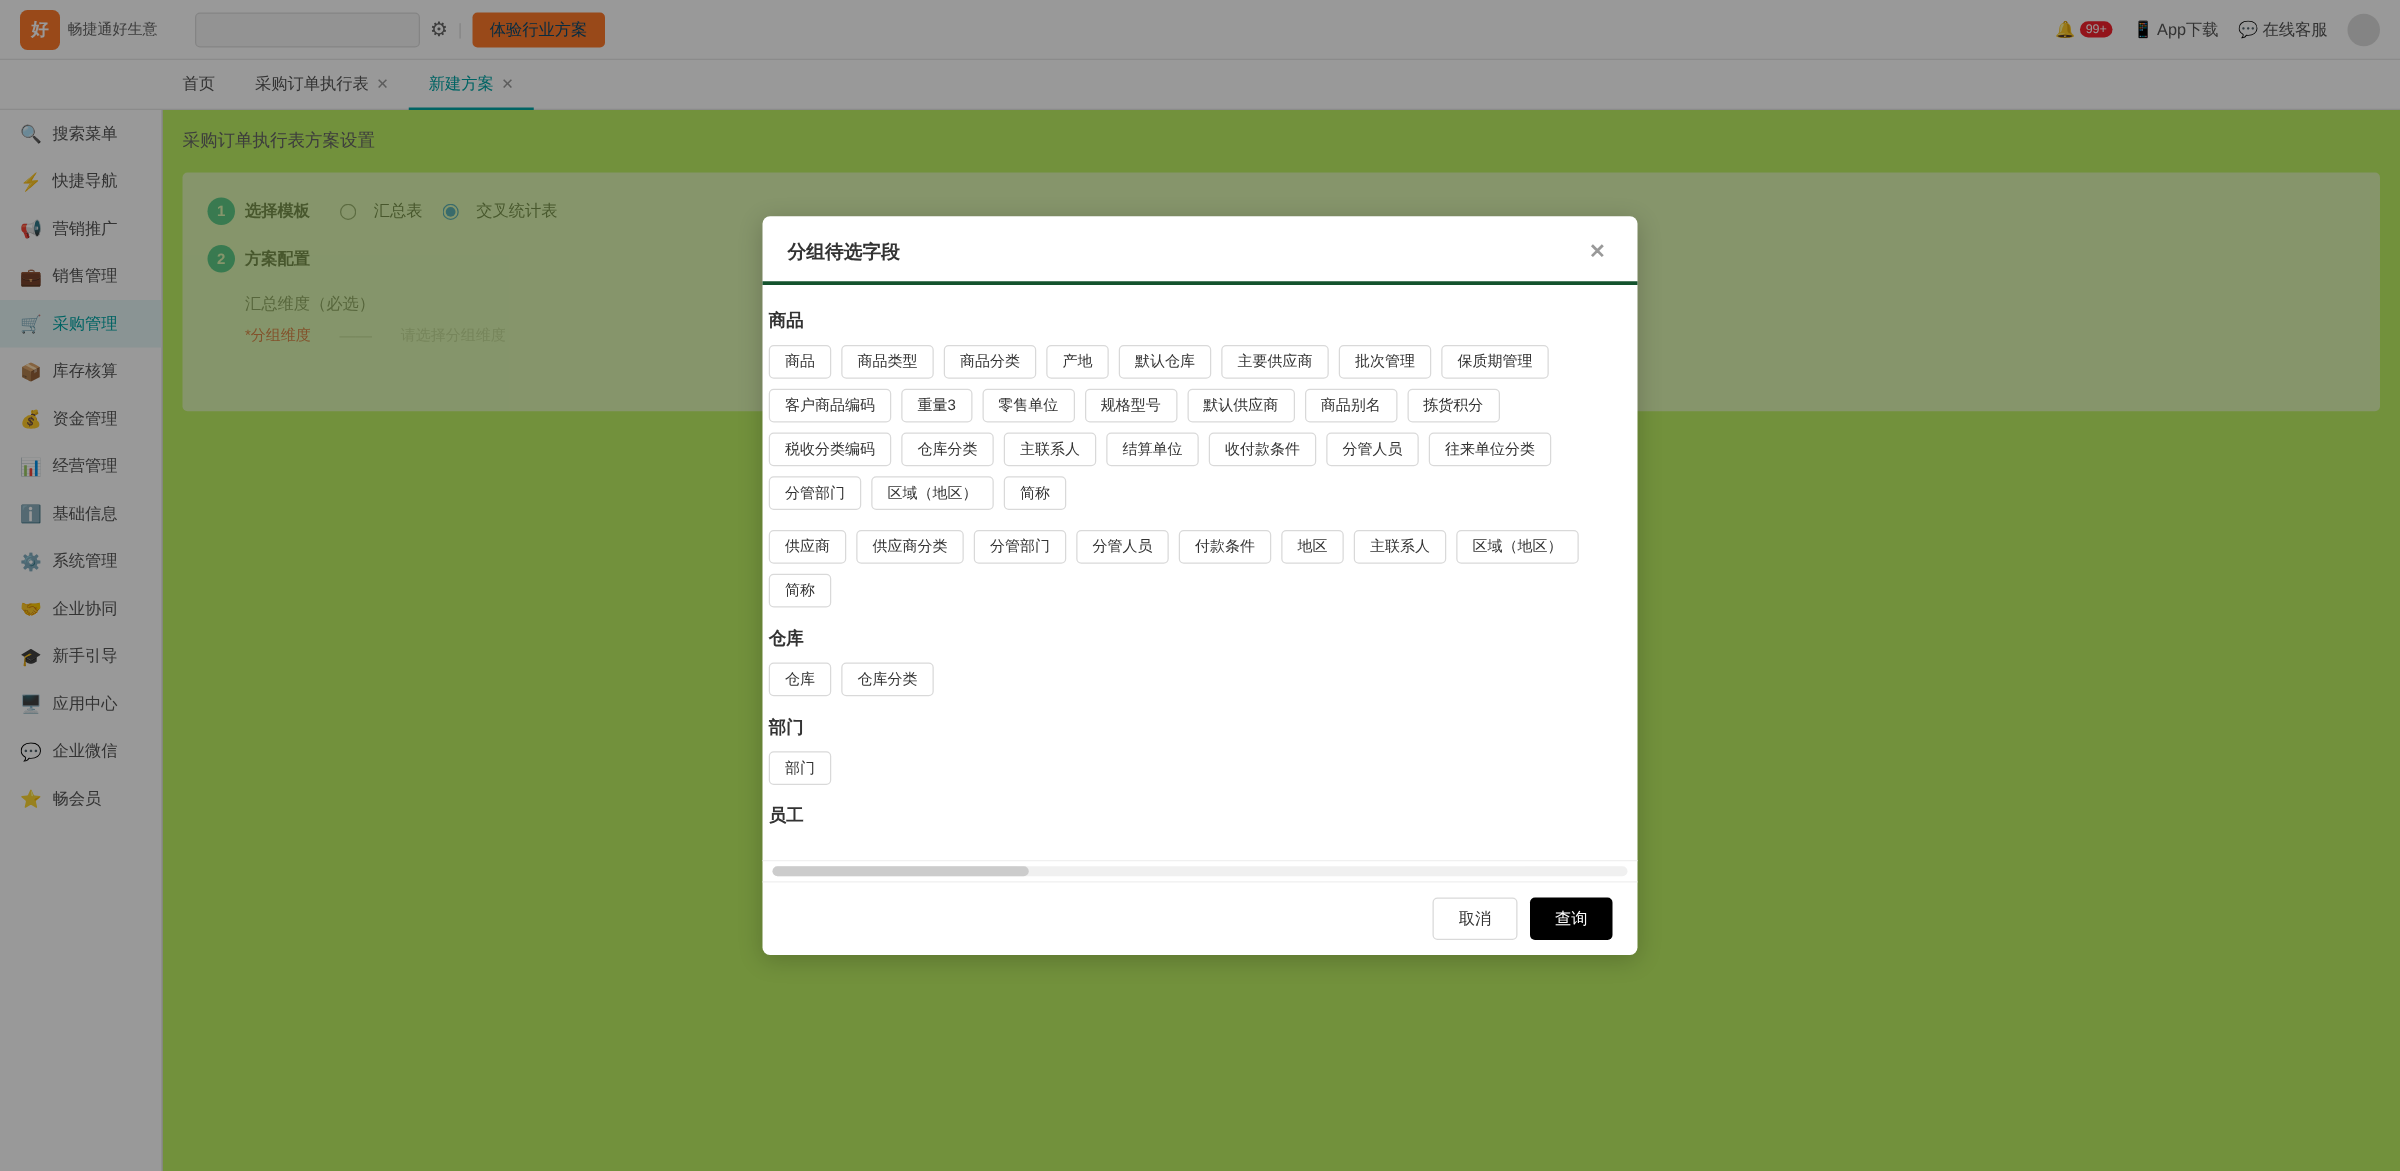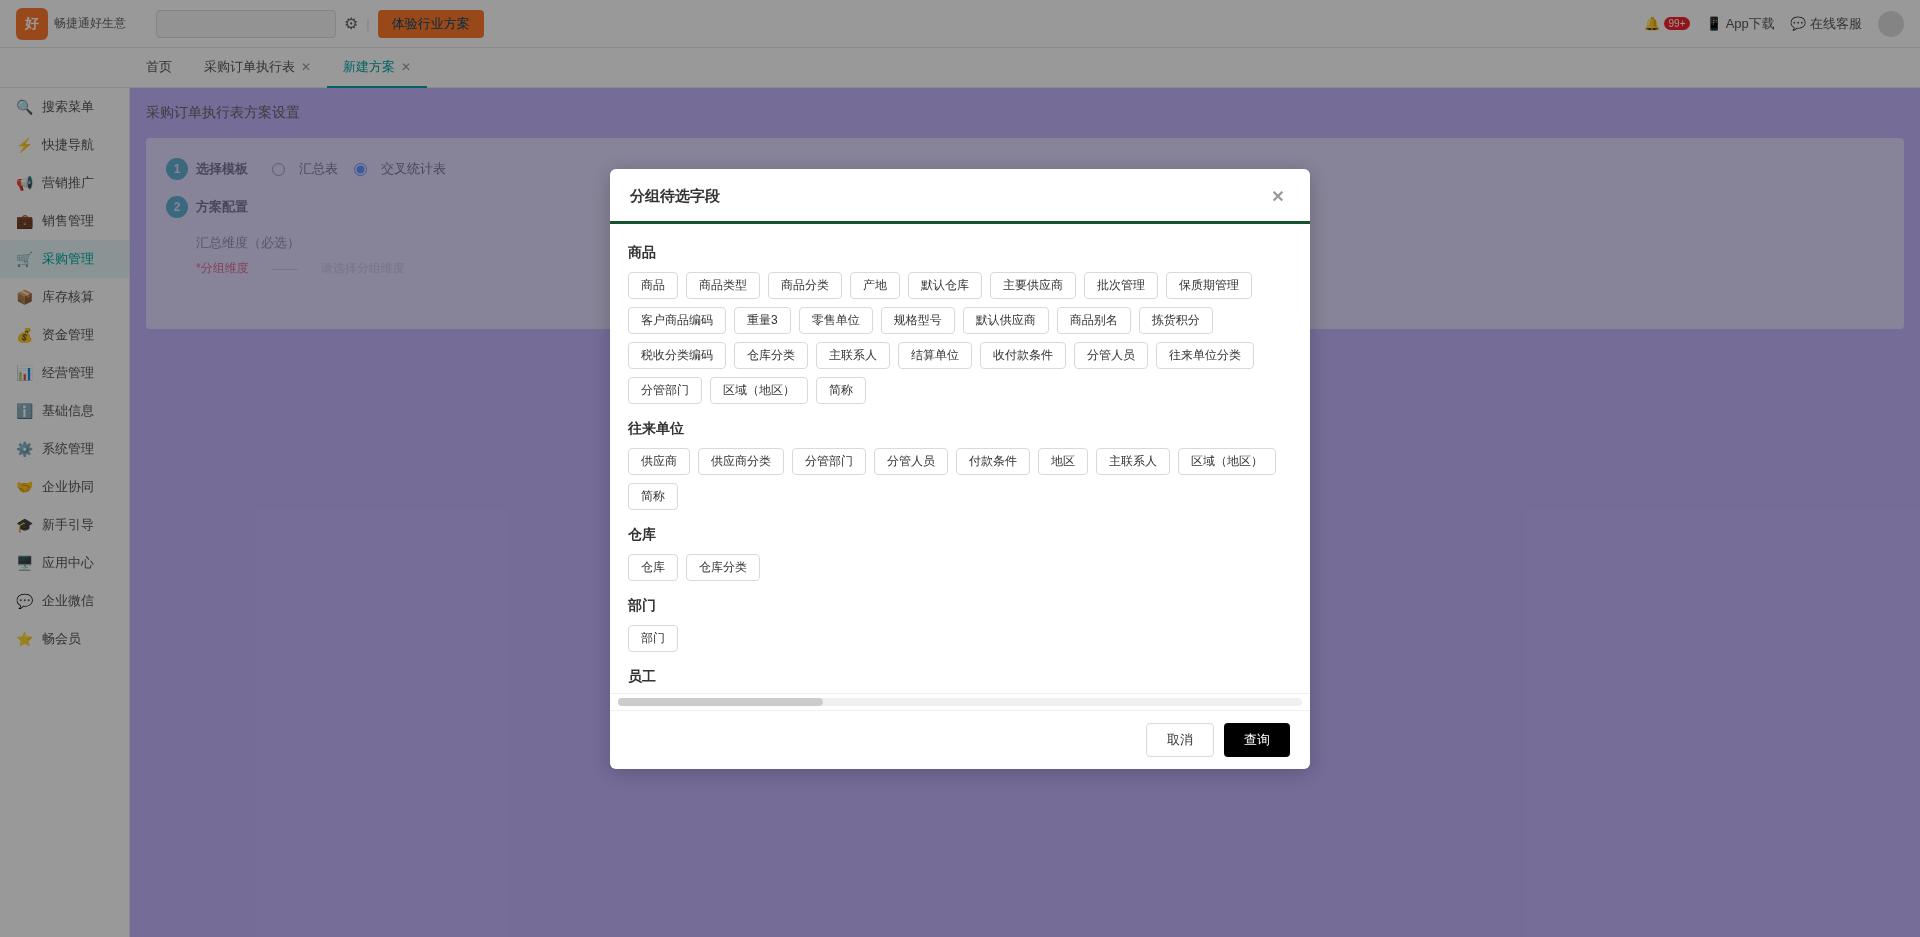--- a/index.html
+++ b/index.html
@@ -92,21 +92,21 @@
       width: 130px;
       display: flex; align-items: center; justify-content: space-around;
       padding: 10px; border-top: 1px solid #e8e8e8;
       background: #fff;
     }
 
     
     .main-content {
       position: fixed;
       top: 88px; left: 130px; right: 0; bottom: 0;
-      background: #c4b5fd;
+      background: #bef264;
       overflow: auto;
       padding: 16px;
     }
     .page-title { font-size: 14px; color: #666; margin-bottom: 16px; }
     .content-card {
       background: #fff;
       border-radius: 4px;
       padding: 20px;
       opacity: 0.5;
     }
@@ -134,21 +134,21 @@
       padding: 16px 20px 12px;
       border-bottom: 3px solid #14532d;
       font-size: 15px; font-weight: 600; color: #333;
     }
     .modal-close {
       cursor: pointer; color: #999; font-size: 16px;
       width: 24px; height: 24px; display: flex; align-items: center; justify-content: center;
       border-radius: 4px;
     }
     .modal-body {
-      flex: 1; overflow-y: auto; padding: 16px 18px;
+      flex: 1; overflow-y: auto; padding: 16px 5px;
       
     }
     .modal-body::-webkit-scrollbar { width: 6px; }
     .modal-body::-webkit-scrollbar-thumb { background: #ccc; border-radius: 3px; }
     .modal-footer {
       padding: 12px 20px;
       display: flex; justify-content: flex-end; gap: 10px;
       border-top: 1px solid #f0f0f0;
     }
 
@@ -375,21 +375,20 @@
           <div class="field-tag">仓库分类</div>
           <div class="field-tag">主联系人</div>
           <div class="field-tag">结算单位</div>
           <div class="field-tag">收付款条件</div>
           <div class="field-tag">分管人员</div>
           <div class="field-tag">往来单位分类</div>
           <div class="field-tag">分管部门</div>
           <div class="field-tag">区域（地区）</div>
           <div class="field-tag">简称</div>
         </div>
-        <div class="section-title">往来单位</div>
         <div class="fields-grid">
           <div class="field-tag">供应商</div>
           <div class="field-tag">供应商分类</div>
           <div class="field-tag">分管部门</div>
           <div class="field-tag">分管人员</div>
           <div class="field-tag">付款条件</div>
           <div class="field-tag">地区</div>
           <div class="field-tag">主联系人</div>
           <div class="field-tag">区域（地区）</div>
           <div class="field-tag">简称</div>

